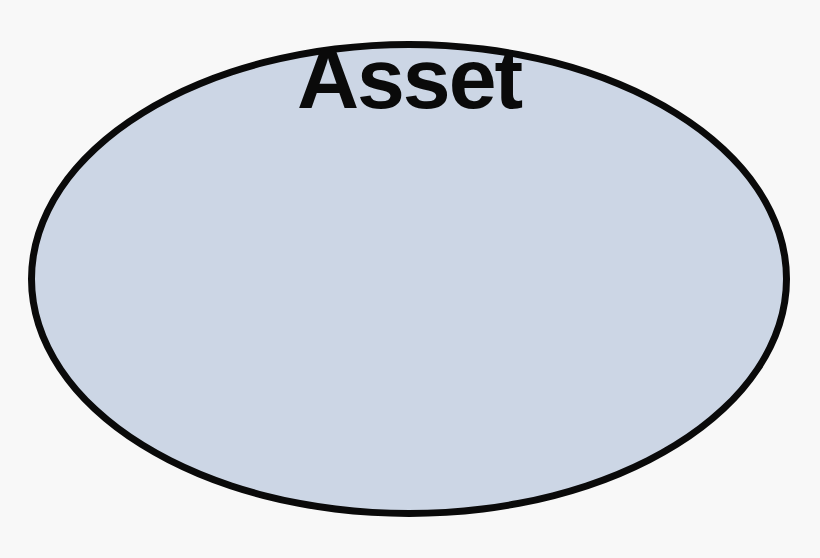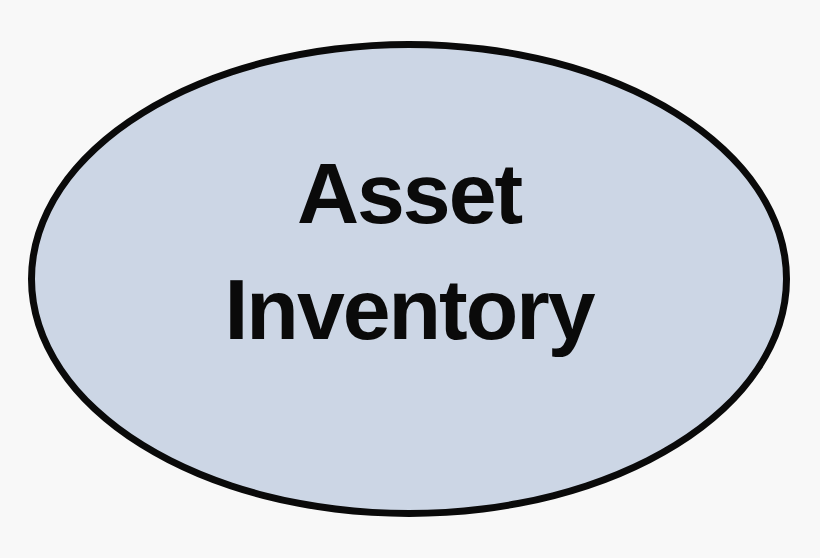--- a/index.html
+++ b/index.html
@@ -17,21 +17,20 @@
     position: absolute;
     left: 28px;
     top: 41px;
     width: 762px;
     height: 476px;
     box-sizing: border-box;
     border-style: solid;
     border-width: 7px;
     border-radius: 50%;
     display: flex;
-    align-items: center;
     justify-content: center;
   }
   .node-label {
     transform: translateY(-28px);
     text-align: center;
     font-weight: 700;
     font-size: 86px;
     line-height: 116px;
     letter-spacing: -2px;
   }
@@ -40,16 +39,15 @@
     white-space: nowrap;
   }
 </style>
 </head>
 <body>
 
 <div class="canvas" style="background: rgb(248, 248, 248);">
   <div class="node-ellipse" style="background: rgb(204, 214, 229); border-color: rgb(10, 10, 10); color: rgb(10, 10, 10);">
     <div class="node-label">
       <span class="node-label-line">Asset</span>
-      <span class="node-label-line">Inventory</span>
     </div>
   </div>
 </div>
 
 </body></html>

